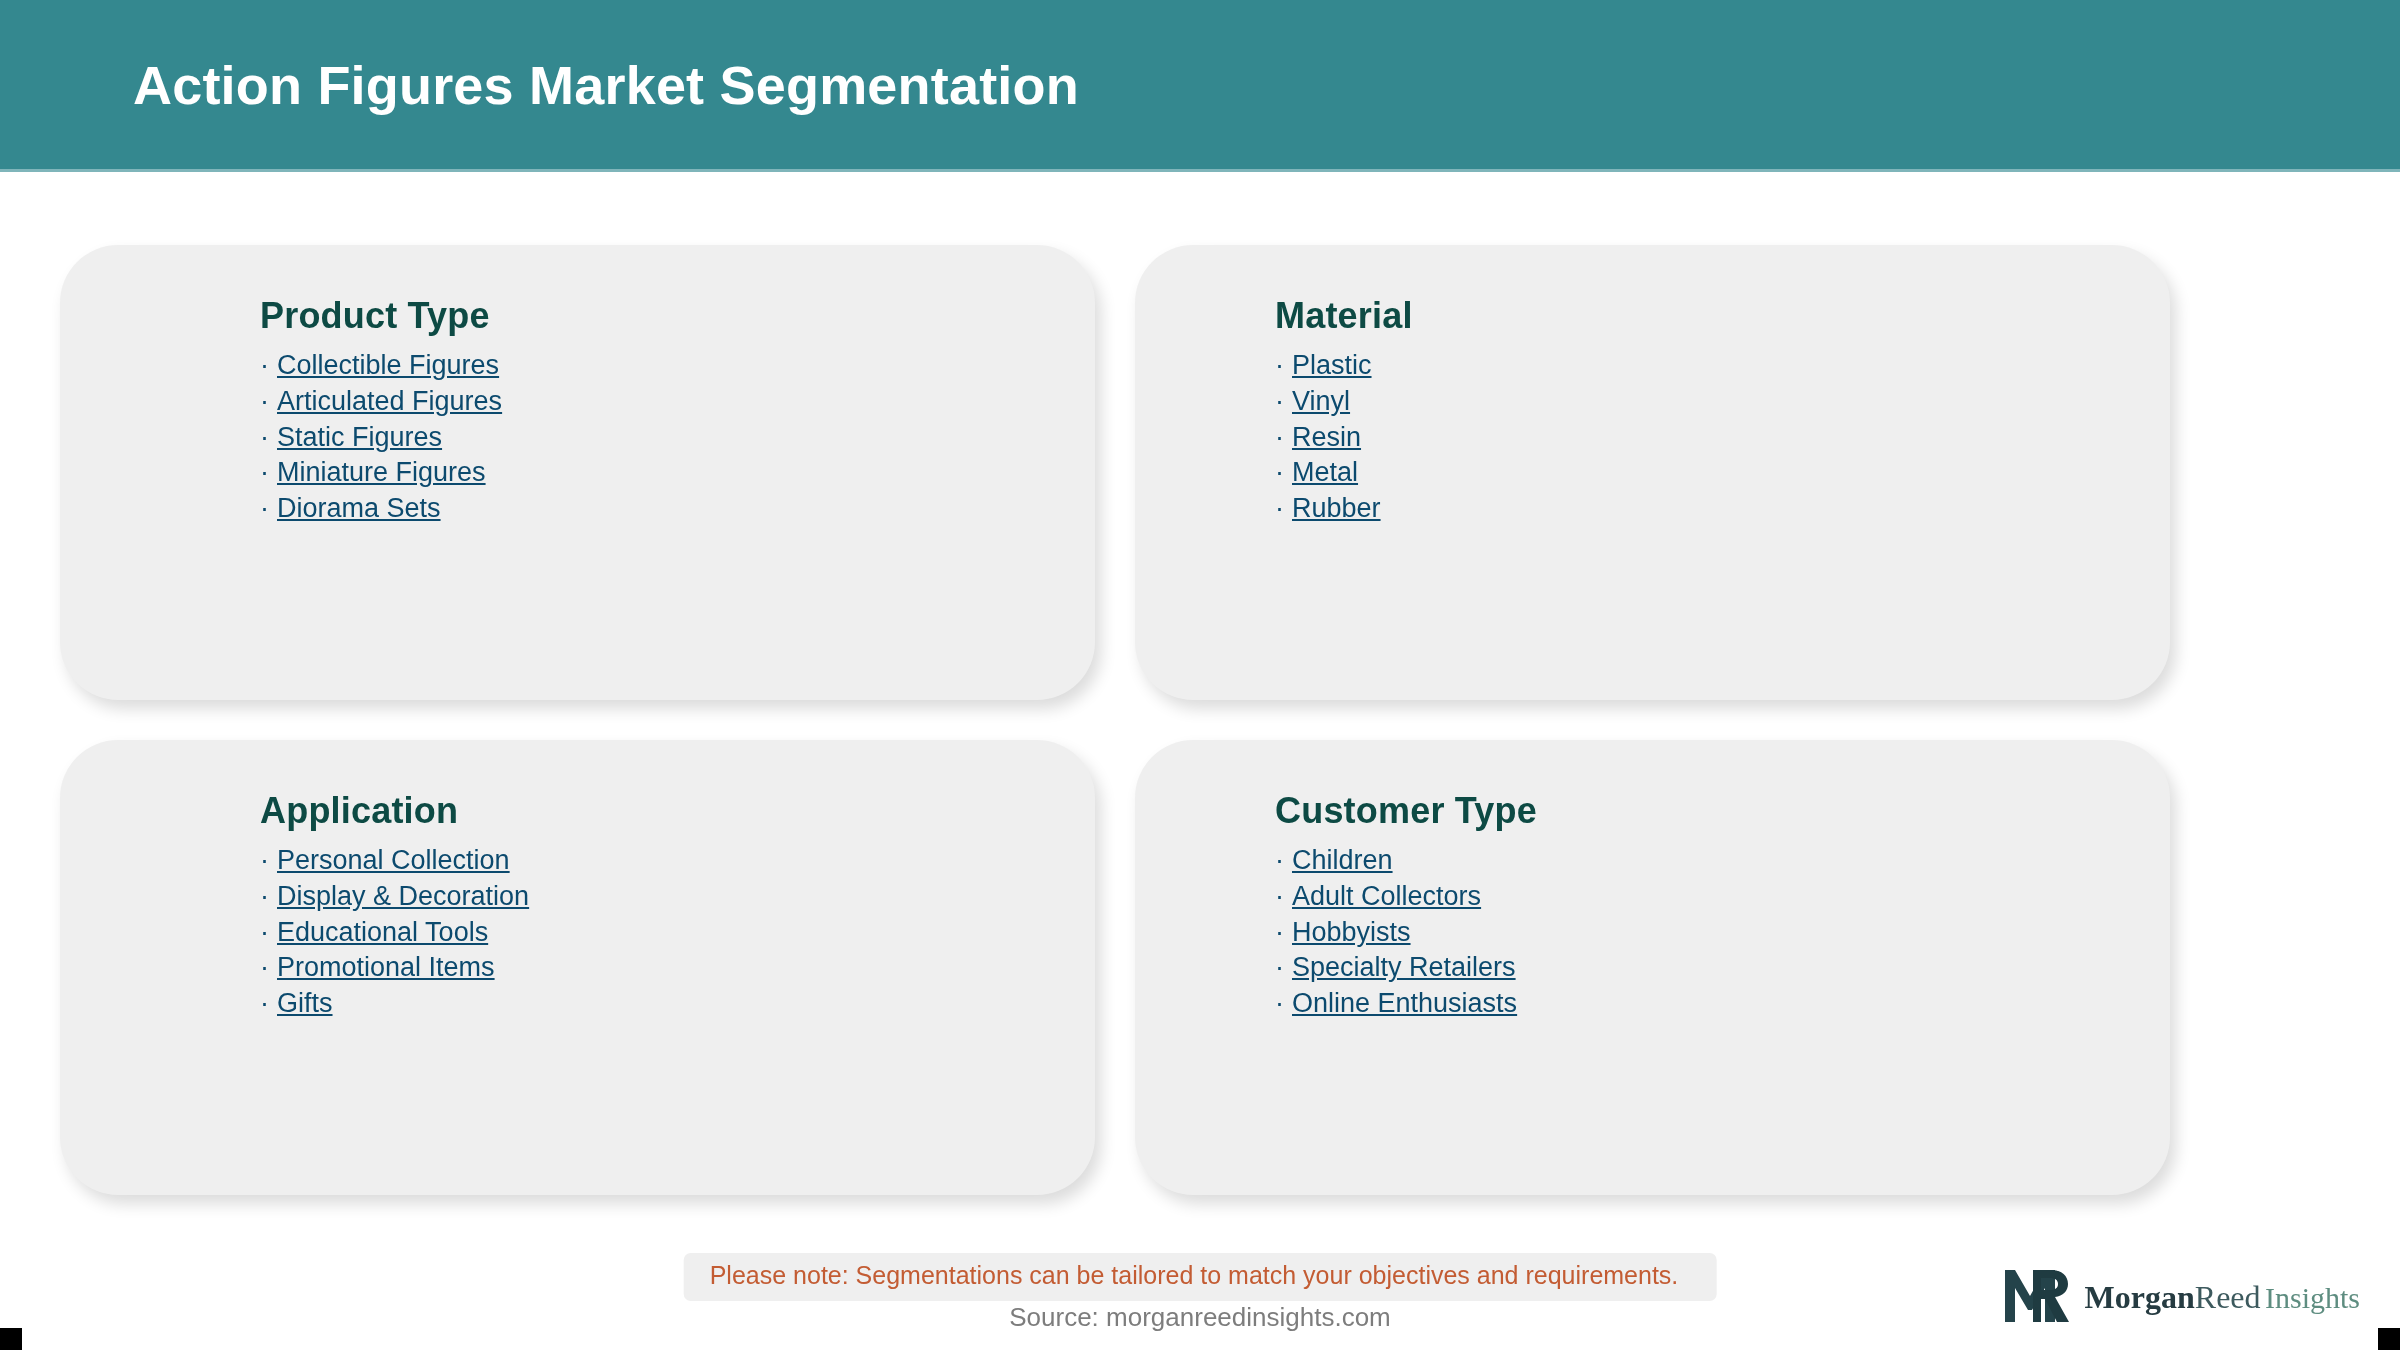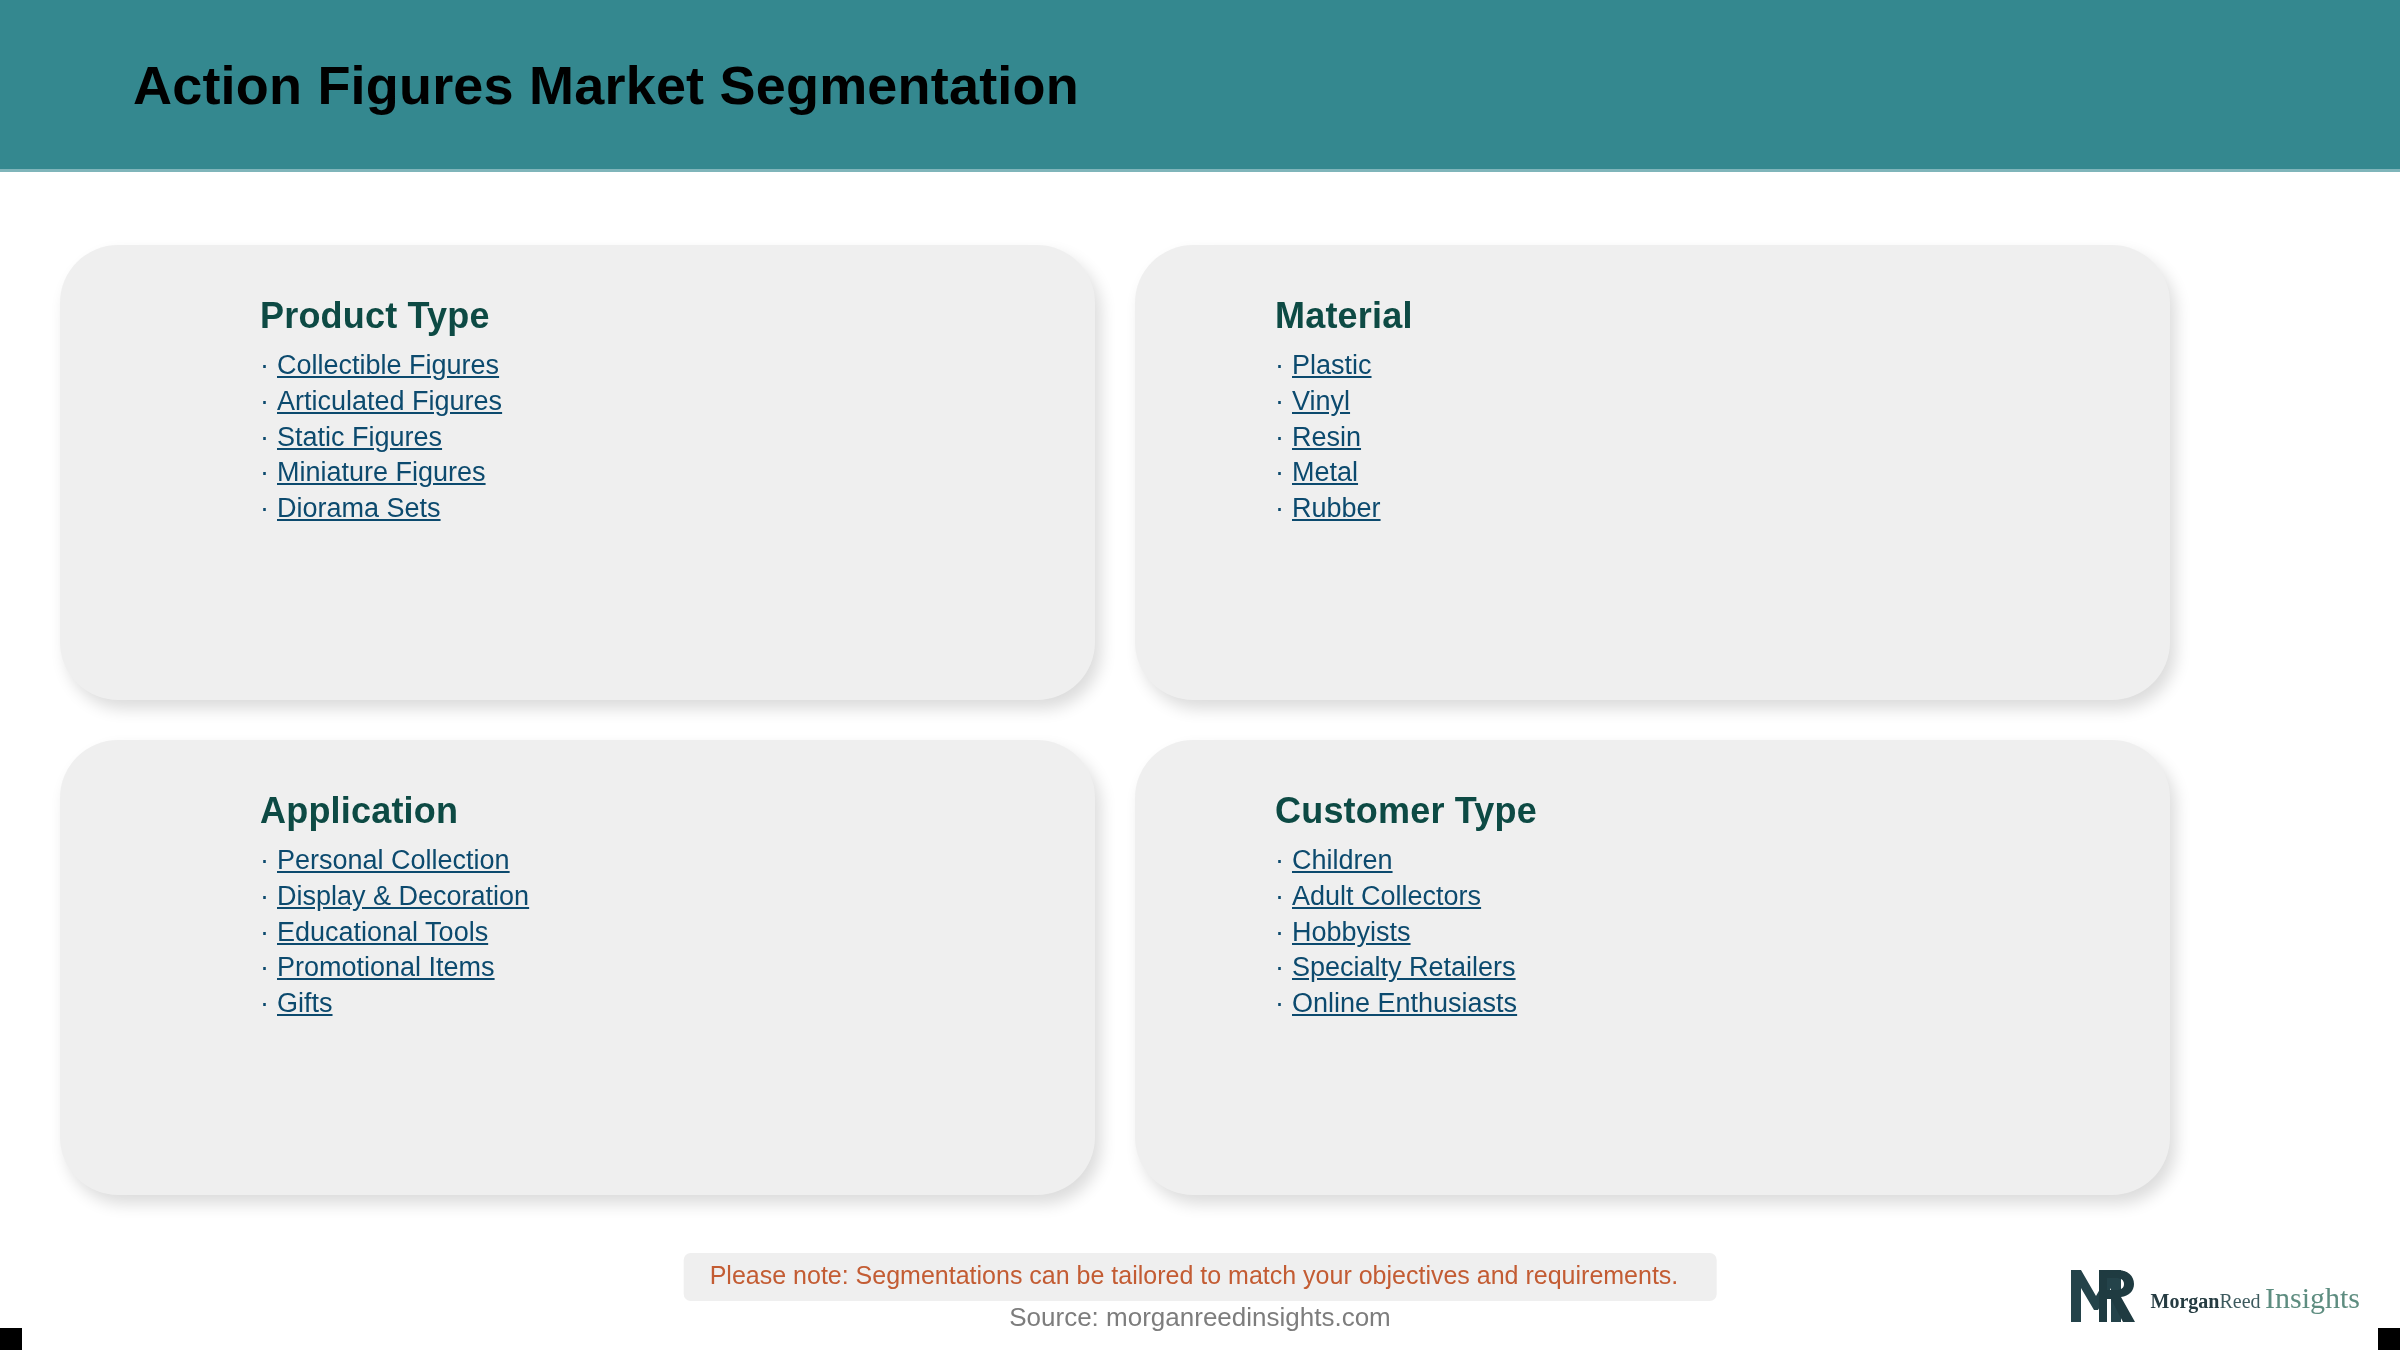--- a/index.html
+++ b/index.html
@@ -39,21 +39,21 @@
     width: 2400px;
     height: 172px;
     background: #34888f;
     box-sizing: border-box;
     display: flex;
     align-items: center;
     border-bottom: 3px solid #7fb5ba;
   }
   .header-title {
     margin-left: 133px;
-    color: #000000;
+    color: #ffffff;
     font-size: 54px;
     font-weight: bold;
     letter-spacing: 0.2px;
     line-height: 1;
   }
 
   
   .grid {
     position: absolute;
     left: 60px;
@@ -134,21 +134,21 @@
     right: 40px;
     top: 1268px;
     display: flex;
     align-items: center;
     gap: 14px;
   }
   .logo-mark { flex: 0 0 auto; }
   .logo-text { line-height: 1; }
   .logo-line1 {
     font-family: "Liberation Serif", serif;
-    font-size: 20px;
+    font-size: 32px;
     line-height: 1.04;
     white-space: nowrap;
   }
   .logo-morgan { color: #263c42; font-weight: bold; }
   .logo-reed   { color: #3d5a5e; font-weight: normal; }
   .logo-line2 {
     font-family: "Liberation Serif", serif;
     font-size: 30px;
     line-height: 1.08;
     color: #5e8d80;

